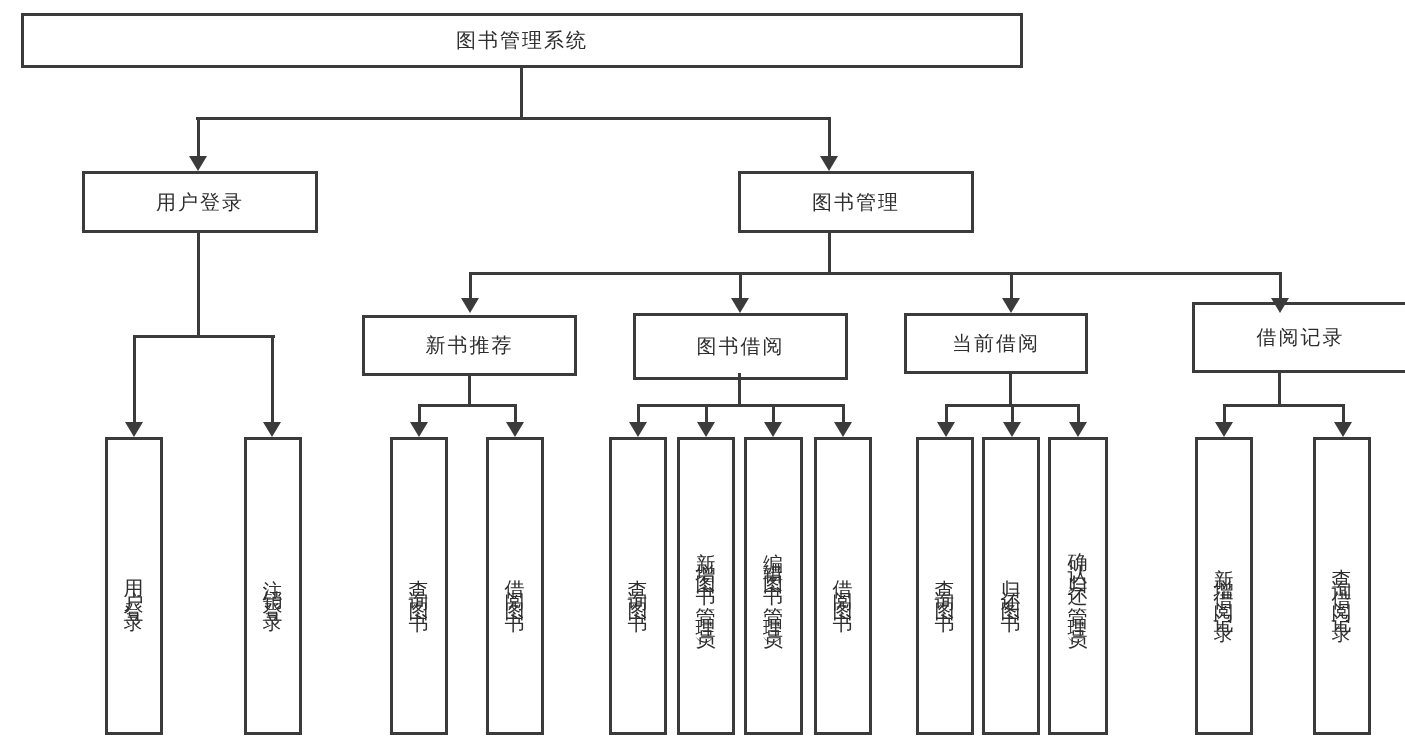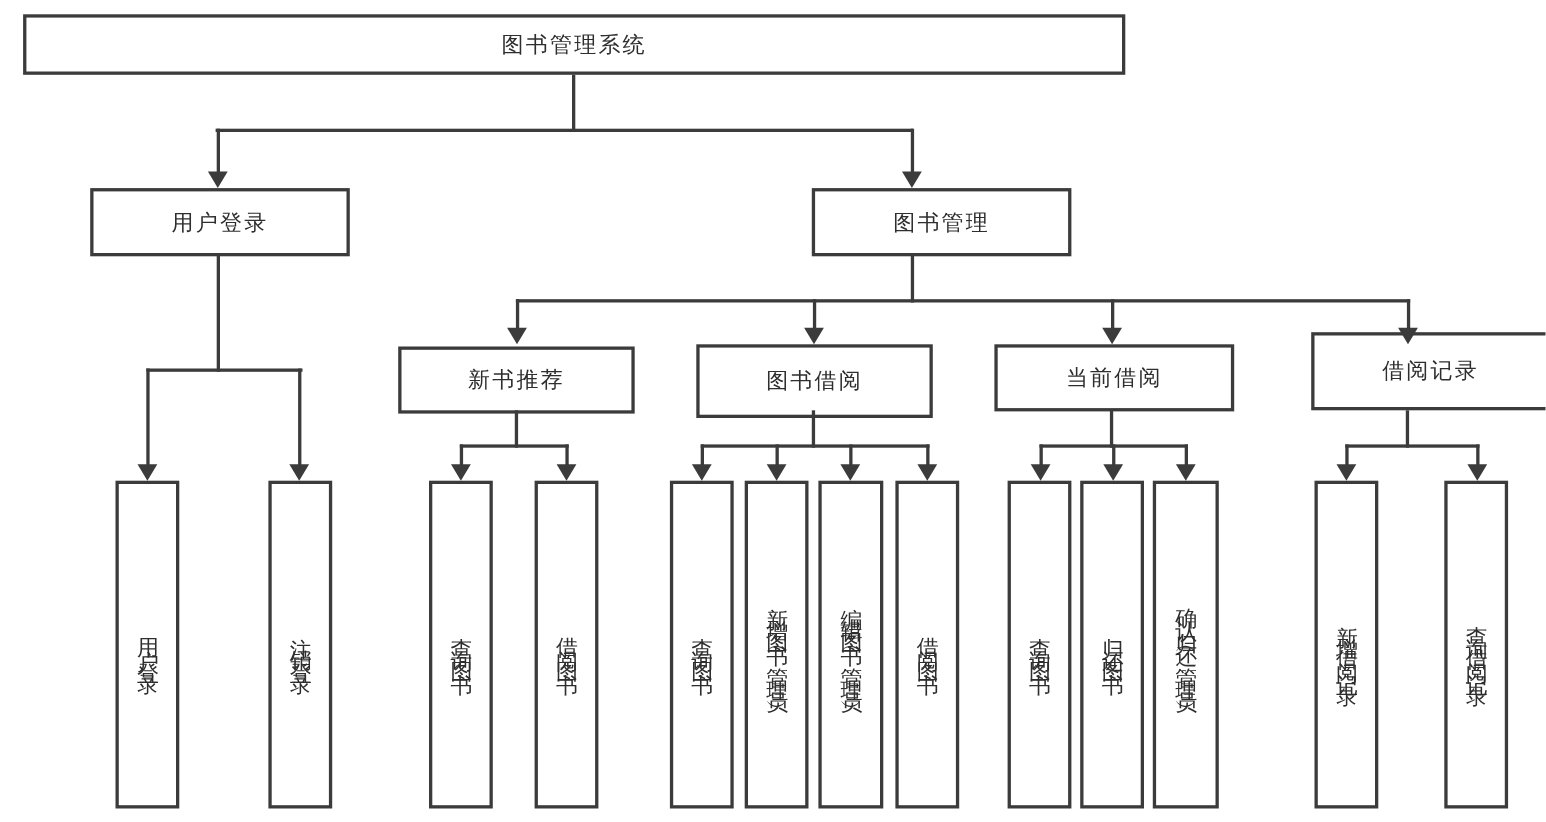--- a/index.html
+++ b/index.html
@@ -47,21 +47,21 @@
 
 <div class="canvas">
 
   <div class="box" style="left:21px;top:13px;width:1002px;height:55px;">图书管理系统</div>
 
   <div class="box" style="left:82px;top:171px;width:236px;height:62px;">用户登录</div>
   <div class="box" style="left:713px;top:171px;width:236px;height:62px;margin-left:25px;">图书管理</div>
 
   <div class="box" style="left:362px;top:315px;width:215px;height:61px;">新书推荐</div>
   <div class="box" style="left:633px;top:313px;width:215px;height:67px;">图书借阅</div>
-  <div class="box" style="left:904px;top:313px;width:218px;height:61px;">当前借阅</div>
+  <div class="box" style="left:904px;top:313px;width:184px;height:61px;">当前借阅</div>
   <div class="box" style="left:1172px;top:302px;width:217px;height:71px;margin-left:20px;">借阅记录</div>
 
   <div class="box v-box" style="left:105px;top:437px;width:58px;height:298px;">用户登录</div>
   <div class="box v-box" style="left:244px;top:437px;width:58px;height:298px;">注销登录</div>
 
   <div class="box v-box" style="left:390px;top:437px;width:58px;height:298px;">查询图书</div>
   <div class="box v-box" style="left:486px;top:437px;width:58px;height:298px;">借阅图书</div>
 
   <div class="box v-box" style="left:609px;top:437px;width:58px;height:298px;">查询图书</div>
   <div class="box v-box" style="left:677px;top:437px;width:58px;height:298px;">新增图书（管理员）</div>

